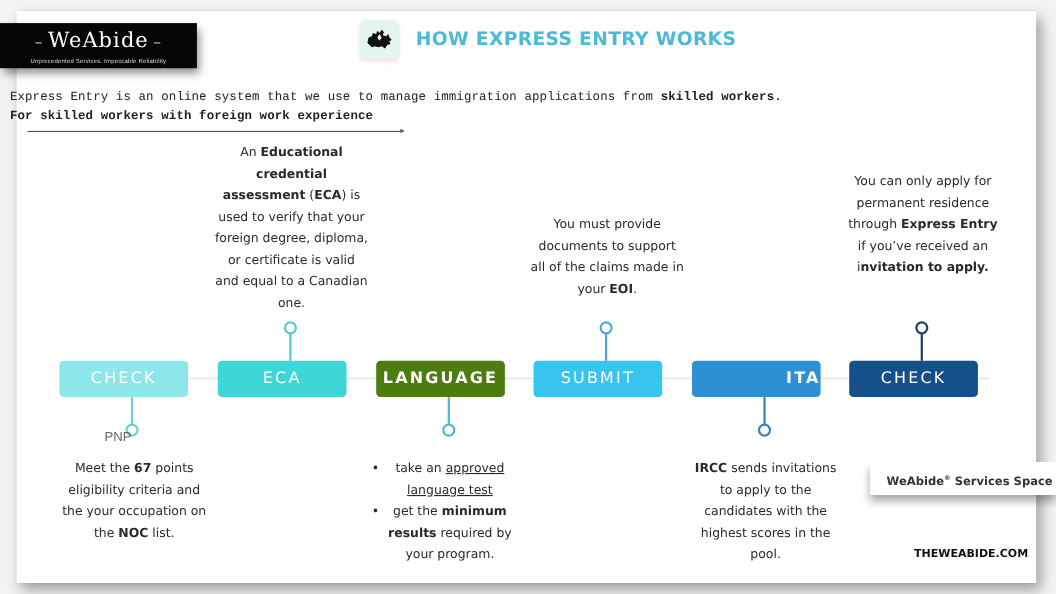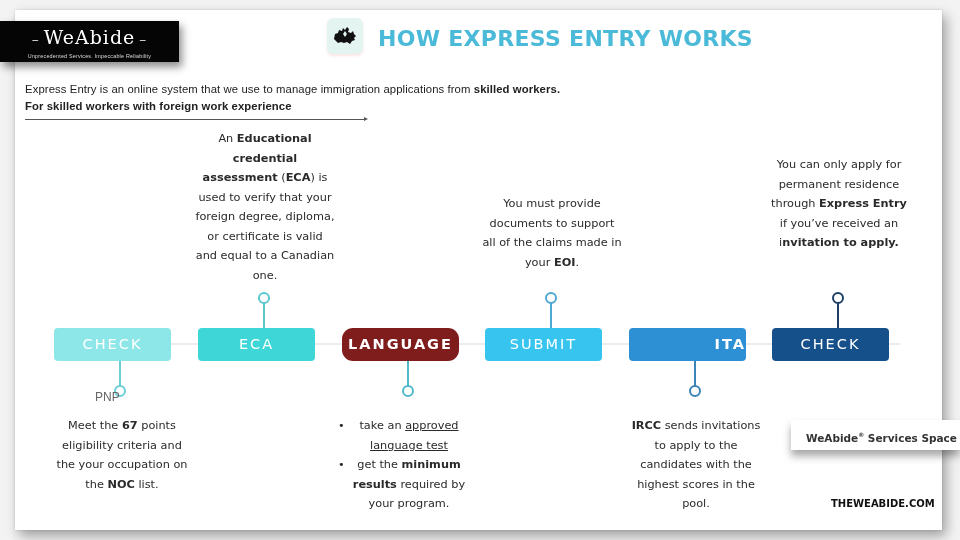--- a/index.html
+++ b/index.html
@@ -49,33 +49,33 @@
       left: 327px; top: 18px;
       width: 36px; height: 36px;
       background: #e4f5f1;
       border-radius: 6px;
       box-shadow: 0 2px 3px rgba(240,180,180,0.35);
       display: flex; align-items: center; justify-content: center;
     }
     .page-title {
       position: absolute;
       left: 378px; top: 26px;
-      font-size: 22px;
+      font-size: 17px;
       font-weight: 700;
       color: #4bbad8;
       letter-spacing: 0.3px;
       font-family: "DejaVu Sans", "Liberation Sans", sans-serif;
     }
     .intro {
       position: absolute;
-      left: 25px; top: 81px;
+      left: 9px; top: 81px;
       font-size: 11.3px;
       line-height: 17px;
       color: #222;
-      font-family: Liberation Sans, sans-serif;
+      font-family: Liberation Mono, monospace;
       letter-spacing: 0.1px;
     }
     .intro b { font-weight: 700; }
     .intro-arrow {
       position: absolute;
       left: 25px; top: 119px;
       width: 341px; height: 1px;
       background: #555;
     }
     .intro-arrow::after {
@@ -193,21 +193,21 @@
 <div id="steps">
     <div class="step" style="left: 54px; background: rgb(141, 231, 232);">CHECK</div>
     <div class="connector" style="left: 119px; background: rgb(108, 207, 214); top: 361px; height: 25px;"></div>
     <div class="dot" style="left: 114px; border-color: rgb(108, 207, 214); top: 385px;"></div>
     <div class="pnp">PNP</div>
     <div class="desc" style="left: 52px; top: 416px; width: 140px;">Meet the <b>67</b> points eligibility criteria and the your occupation on the <b>NOC</b> list.</div>
     <div class="step" style="left: 198px; background: rgb(62, 214, 214);">ECA</div>
     <div class="connector" style="left: 263px; background: rgb(92, 199, 204); top: 303px; height: 25px;"></div>
     <div class="dot" style="left: 258px; border-color: rgb(92, 199, 204); top: 292px;"></div>
     <div class="desc" style="left: 195px; top: 129px; width: 140px;">An <b>Educational credential assessment</b> (<b>ECA</b>) is used to verify that your foreign degree, diploma, or certificate is valid and equal to a Canadian one.</div>
-    <div class="step bold" style="left: 342px; background: #7f1d1d; border-radius: 11px;">LANGUAGE</div>
+    <div class="step bold" style="left: 342px; background: #4d7c0f;">LANGUAGE</div>
     <div class="connector" style="left: 407px; background: rgb(82, 184, 204); top: 361px; height: 25px;"></div>
     <div class="dot" style="left: 402px; border-color: rgb(82, 184, 204); top: 385px;"></div>
     <div class="desc" style="left: 339px; top: 416px; width: 140px;">
       <ul>
         <li>take an <u>approved language test</u></li>
         <li>get the <b>minimum results</b> required by your program.</li>
       </ul>
     </div>
     <div class="step" style="left: 485px; background: rgb(55, 196, 238);">SUBMIT</div>
     <div class="connector" style="left: 550px; background: rgb(78, 168, 210); top: 303px; height: 25px;"></div>

